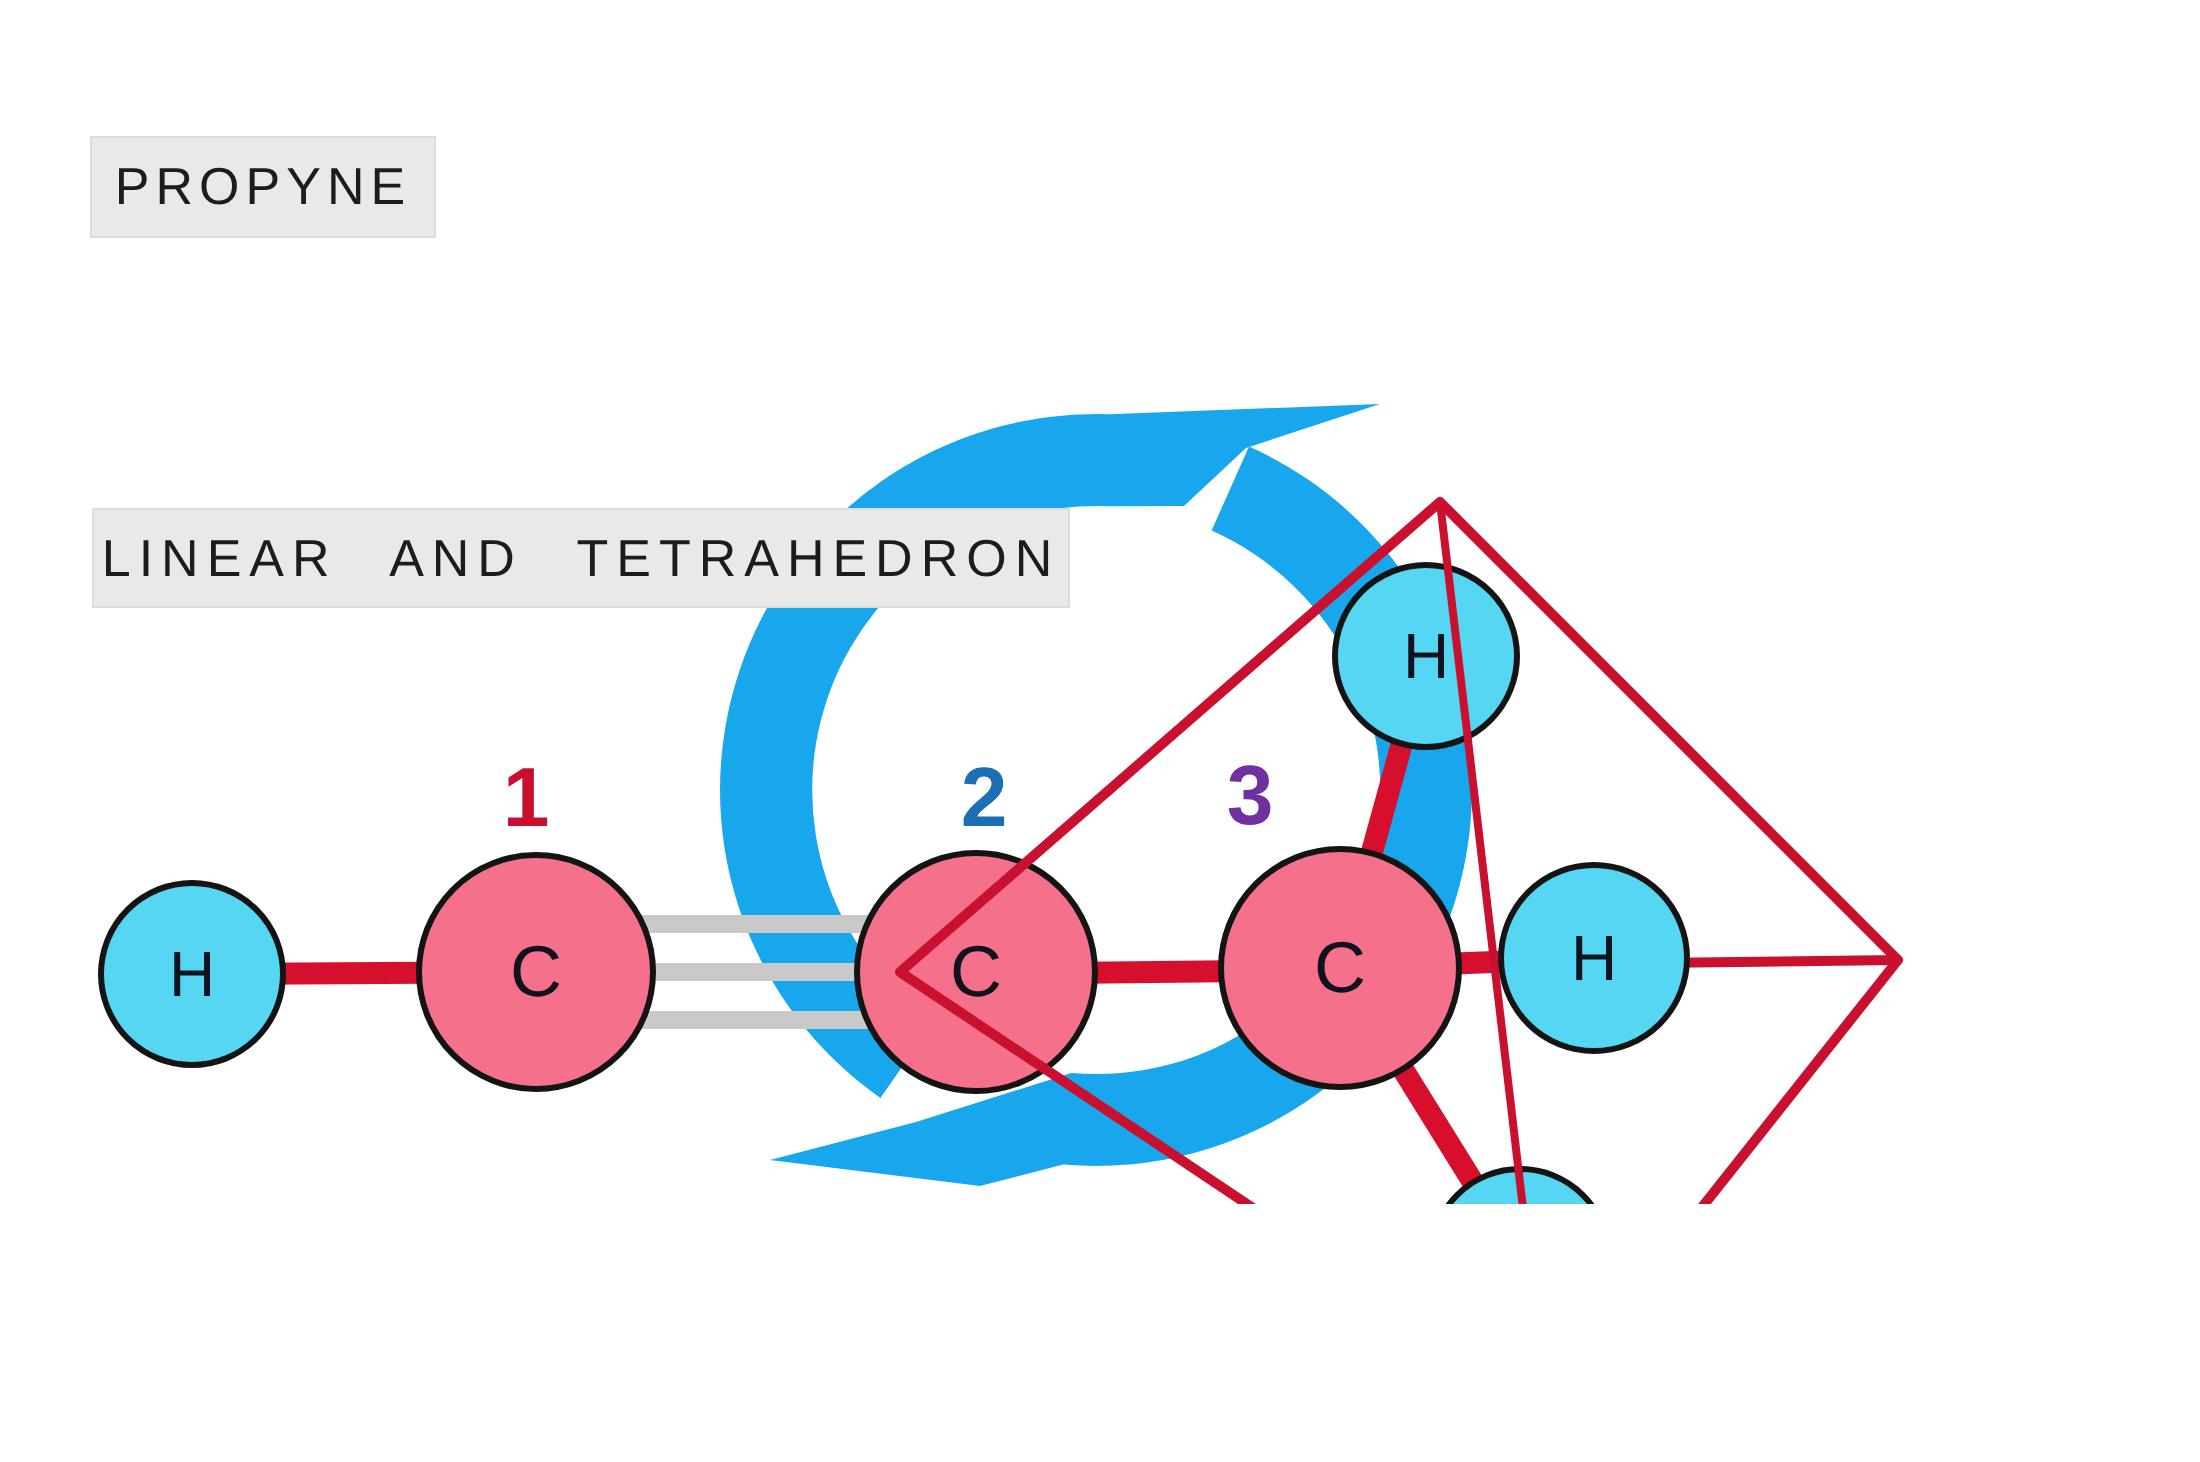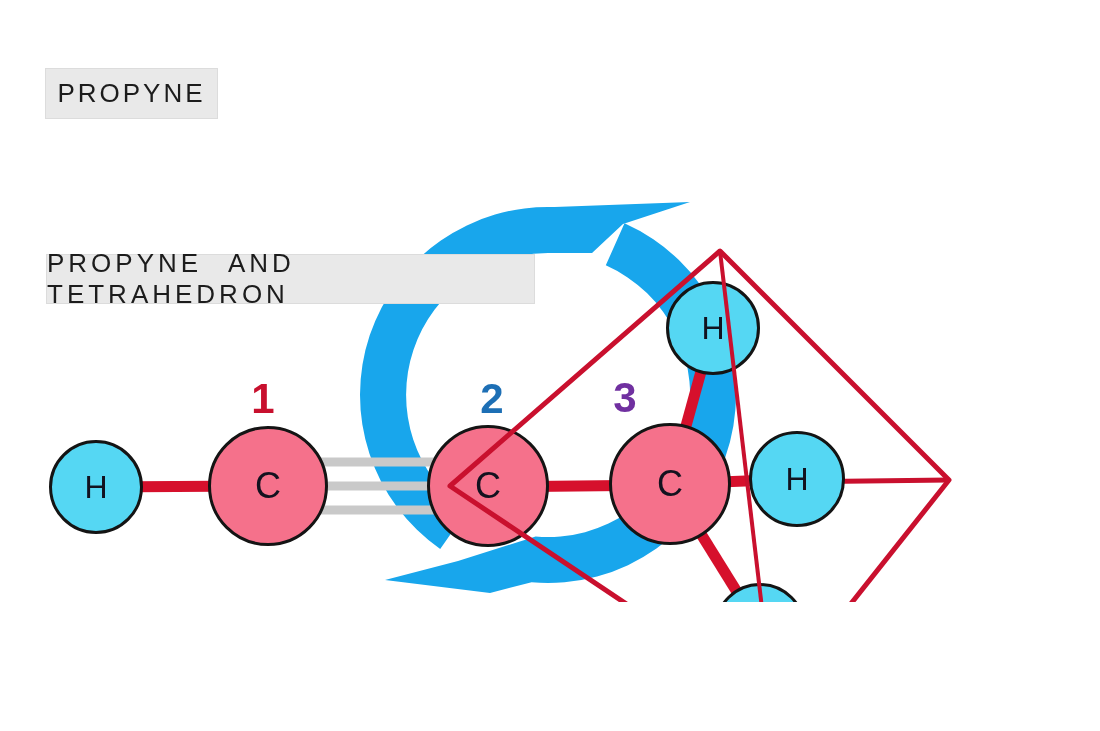--- a/index.html
+++ b/index.html
@@ -60,21 +60,21 @@
       <line x1="670" y1="484" x2="713" y2="328"></line>
       <line x1="670" y1="484" x2="797" y2="479"></line>
       <line x1="670" y1="484" x2="760" y2="629"></line>
     </g>
   </svg>
 
   <div class="label-box box-propyne">
     <span>PROPYNE</span>
   </div>
   <div class="label-box box-subtitle">
-    <span>PROPYNE AND TETRAHEDRON</span>
+    <span>LINEAR AND TETRAHEDRON</span>
   </div>
 
   <div class="atom atom-h" style="left:49px;top:440px;width:94px;height:94px;">
     <span>H</span>
   </div>
   <div class="atom atom-c" style="left:208px;top:426px;width:120px;height:120px;">
     <span>C</span>
   </div>
   <div class="atom atom-c" style="left:427px;top:425px;width:122px;height:122px;">
     <span>C</span>

